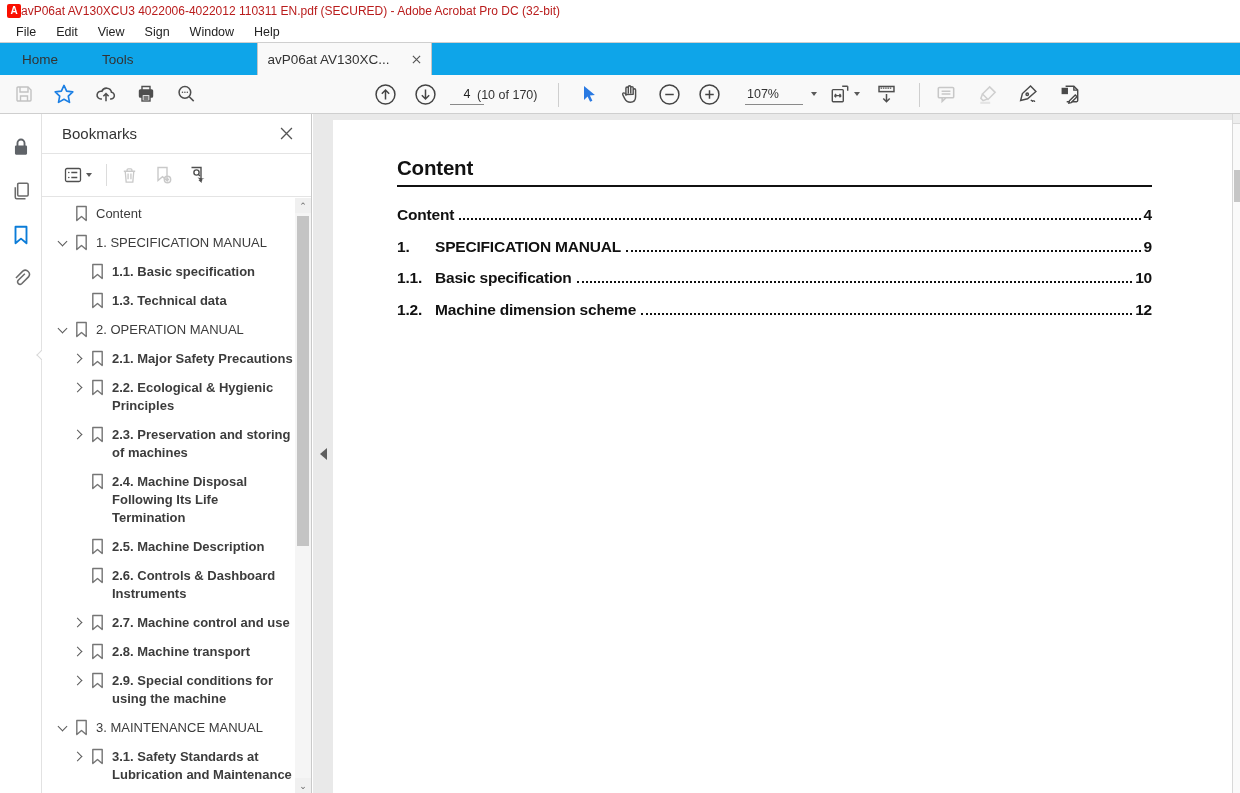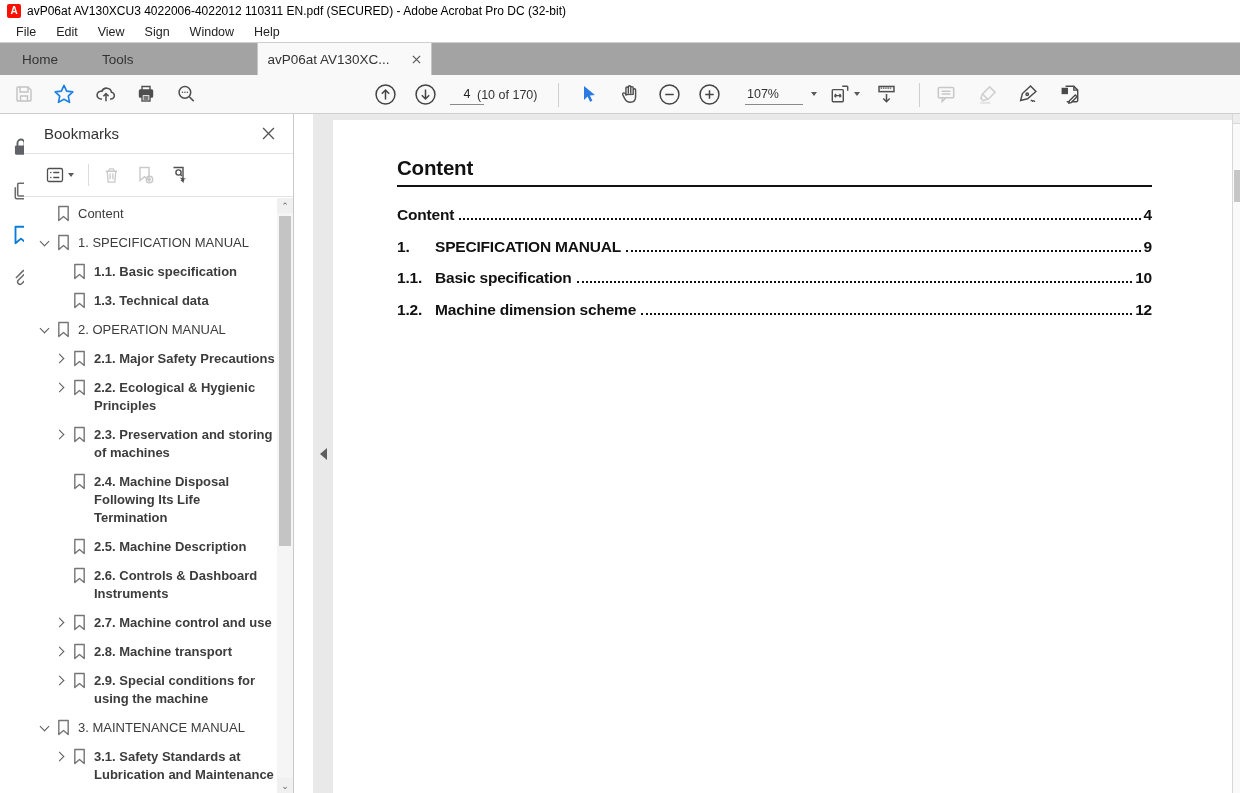--- a/index.html
+++ b/index.html
@@ -2,28 +2,28 @@
 <html><head>
 <meta charset="utf-8">
 <style>
   * { margin:0; padding:0; box-sizing:border-box; }
   html,body { width:1240px; height:793px; font-family:"Liberation Sans", sans-serif; background:#fff; overflow:hidden; }
   #app { position:relative; width:1240px; height:793px; background:#fff; }
 
   
   .titlebar { position:absolute; left:0; top:0; width:100%; height:22px; background:#fff; display:flex; align-items:center; padding-left:7px; }
   .acrobat-logo { width:14px; height:14px; background:#fa0f00; border-radius:2px; color:#fff; font-size:10px; font-weight:bold; display:flex; align-items:center; justify-content:center; line-height:1; }
-  .titlebar .ttl { font-size:12px; color:#000000; margin-left:6px; white-space:nowrap; }
+  .titlebar .ttl { font-size:12px; color:#b91c1c; margin-left:0; white-space:nowrap; }
 
   
   .menubar { position:absolute; left:0; top:22px; width:100%; height:20px; background:#fff; display:flex; align-items:center; padding-left:6px; }
   .menubar .mitem { font-size:12.5px; color:#222; padding:0 10px; cursor:default; }
 
   
-  .tabbar { position:absolute; left:0; top:42px; width:100%; height:33px; background:#a3a3a3; display:flex; align-items:stretch; border-top:1px solid #cfcfcf; }
+  .tabbar { position:absolute; left:0; top:42px; width:100%; height:33px; background:#0ea5e9; display:flex; align-items:stretch; border-top:1px solid #cfcfcf; }
   .tab { display:flex; align-items:center; justify-content:center; font-size:13.5px; color:#333; padding:0 22px; }
   .tab.doc { background:#f9f9f9; border-left:1px solid #c6c6c6; border-right:1px solid #c6c6c6; width:175px; padding:0 10px; margin-left:101px; justify-content:space-between; }
   .tab.doc .lbl { white-space:nowrap; overflow:hidden; }
   .tabx { width:9px; height:9px; margin-left:8px; flex:none; }
 
   
   .toolbar { position:absolute; left:0; top:75px; width:100%; height:39px; background:#f9f9f9; border-bottom:1px solid #cfcfcf; }
   .tbtn { position:absolute; top:50%; transform:translateY(-50%); width:28px; height:28px; display:flex; align-items:center; justify-content:center; }
   .tb-sep { position:absolute; top:8px; width:1px; height:24px; background:#cfcfcf; }
   .page-input { position:absolute; left:450px; top:9px; width:34px; height:21px; border:none; border-bottom:1px solid #8a8a8a; background:transparent; text-align:center; font-size:12.5px; color:#222; font-family:"Liberation Sans",sans-serif; }
@@ -31,21 +31,21 @@
   .zoom-box { position:absolute; left:745px; top:9px; width:58px; height:21px; border-bottom:1px solid #8a8a8a; display:flex; align-items:center; justify-content:space-between; font-size:12.5px; color:#333; padding:0 2px;gap:32px; }
   .caret { width:0; height:0; border-left:4px solid transparent; border-right:4px solid transparent; border-top:5px solid #5a5a5a; }
   .caret.sm { border-left-width:3.5px; border-right-width:3.5px; border-top-width:4px; }
 
   
   .rail { position:absolute; left:0; top:114px; width:42px; bottom:0; background:#fff; border-right:1px solid #e2e2e2; }
   .rail .ric { position:absolute; left:10px; width:22px; height:22px; }
   .rail-notch { position:absolute; right:-5px; top:237px; width:8px; height:8px; background:#fff; border-left:1px solid #d8d8d8; border-bottom:1px solid #d8d8d8; transform:rotate(45deg); }
 
   
-  .panel { position:absolute; left:24px; top:114px; width:270px; bottom:0; background:#fff; border-right:1px solid #c9c9c9; overflow:hidden; }
+  .panel { position:absolute; left:42px; top:114px; width:270px; bottom:0; background:#fff; border-right:1px solid #c9c9c9; overflow:hidden; }
   .panel-header { height:40px; display:flex; align-items:center; justify-content:space-between; padding:0 18px 0 20px; border-bottom:1px solid #e4e4e4; }
   .panel-header .pt { font-size:15px; color:#333; }
   .panel-tools { height:43px; display:flex; align-items:center; padding-left:18px; border-bottom:1px solid #e4e4e4; }
   .ptool { width:24px; height:24px; display:flex; align-items:center; justify-content:center; margin-right:10px; }
   .ptool-sep { width:1px; height:22px; background:#dcdcdc; margin:0 10px 0 2px; }
 
   .tree { position:absolute; left:0; top:84px; right:16px; bottom:0; overflow:hidden; padding:7px 0 0 10px; }
   .bm-item { display:flex; align-items:flex-start; margin-bottom:11px; cursor:default; }
   .bm-item .chev { width:15px; height:16px; position:relative; flex:none; margin-top:1px; }
   .chev-down::before, .chev-right::before { content:""; position:absolute; width:6px; height:6px; border-right:1.5px solid #5a5a5a; border-bottom:1.5px solid #5a5a5a; }

